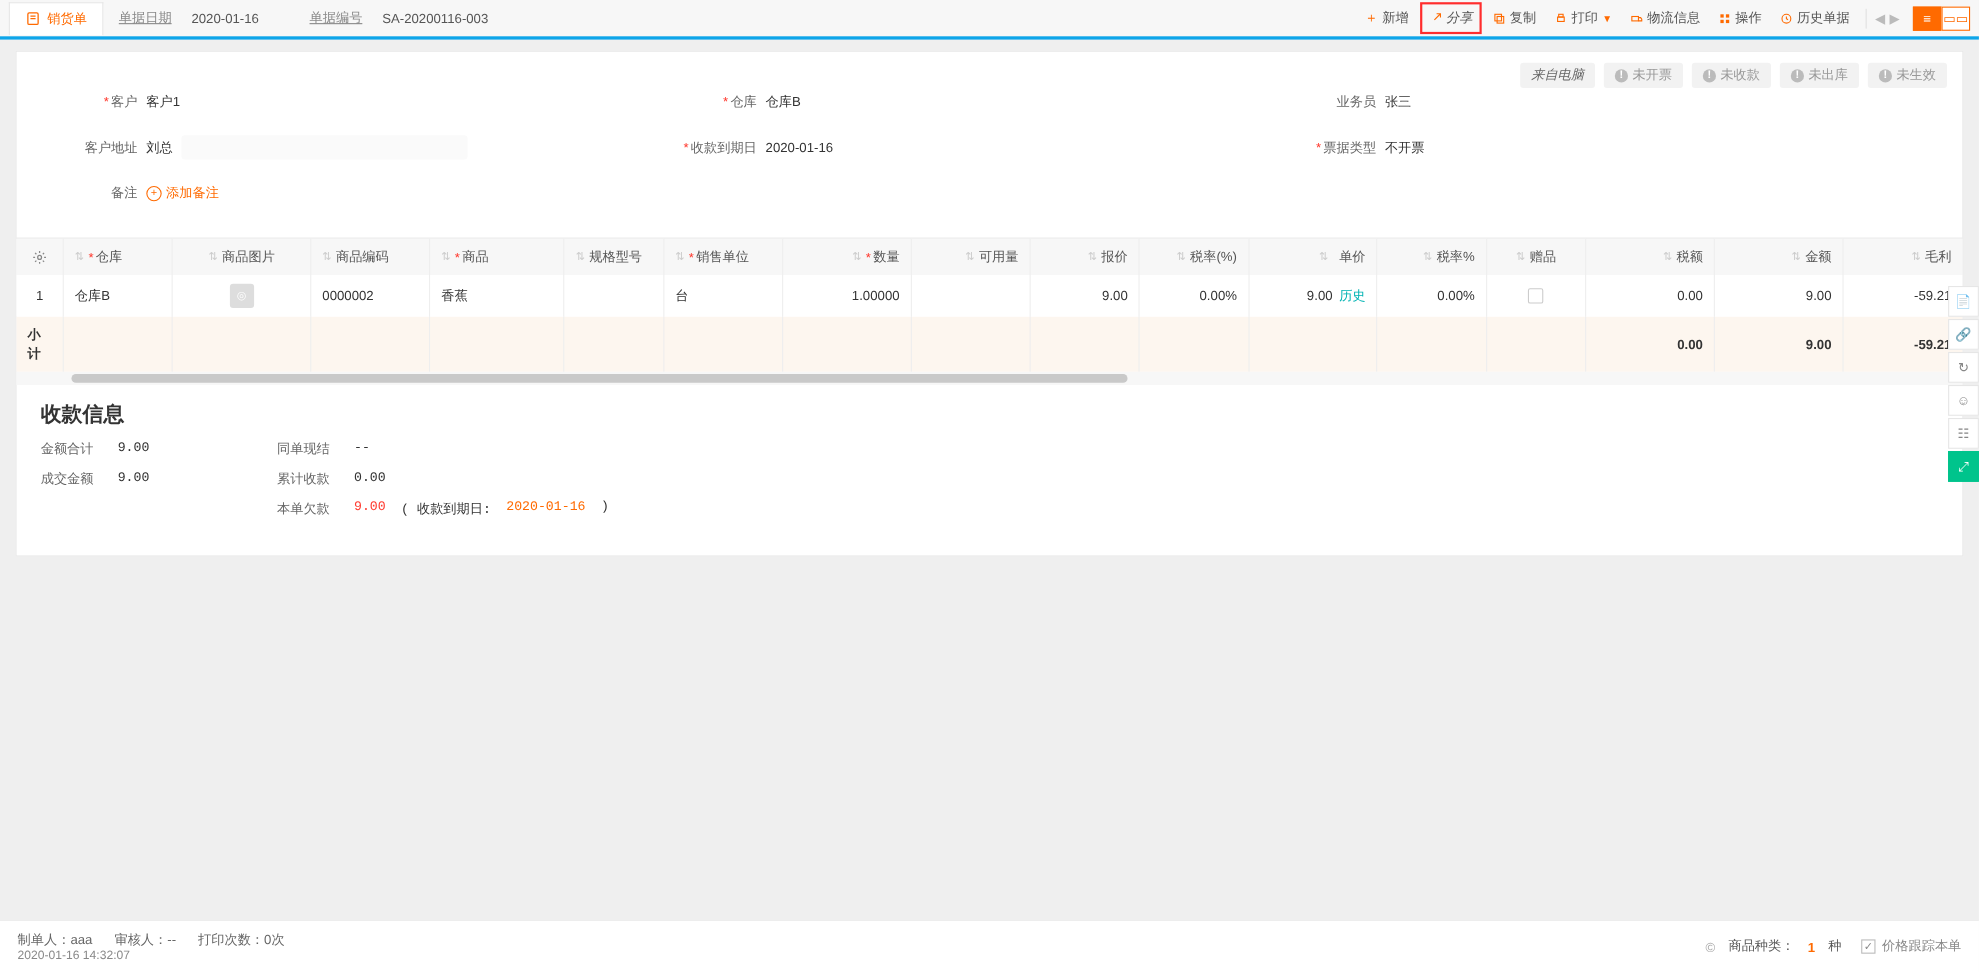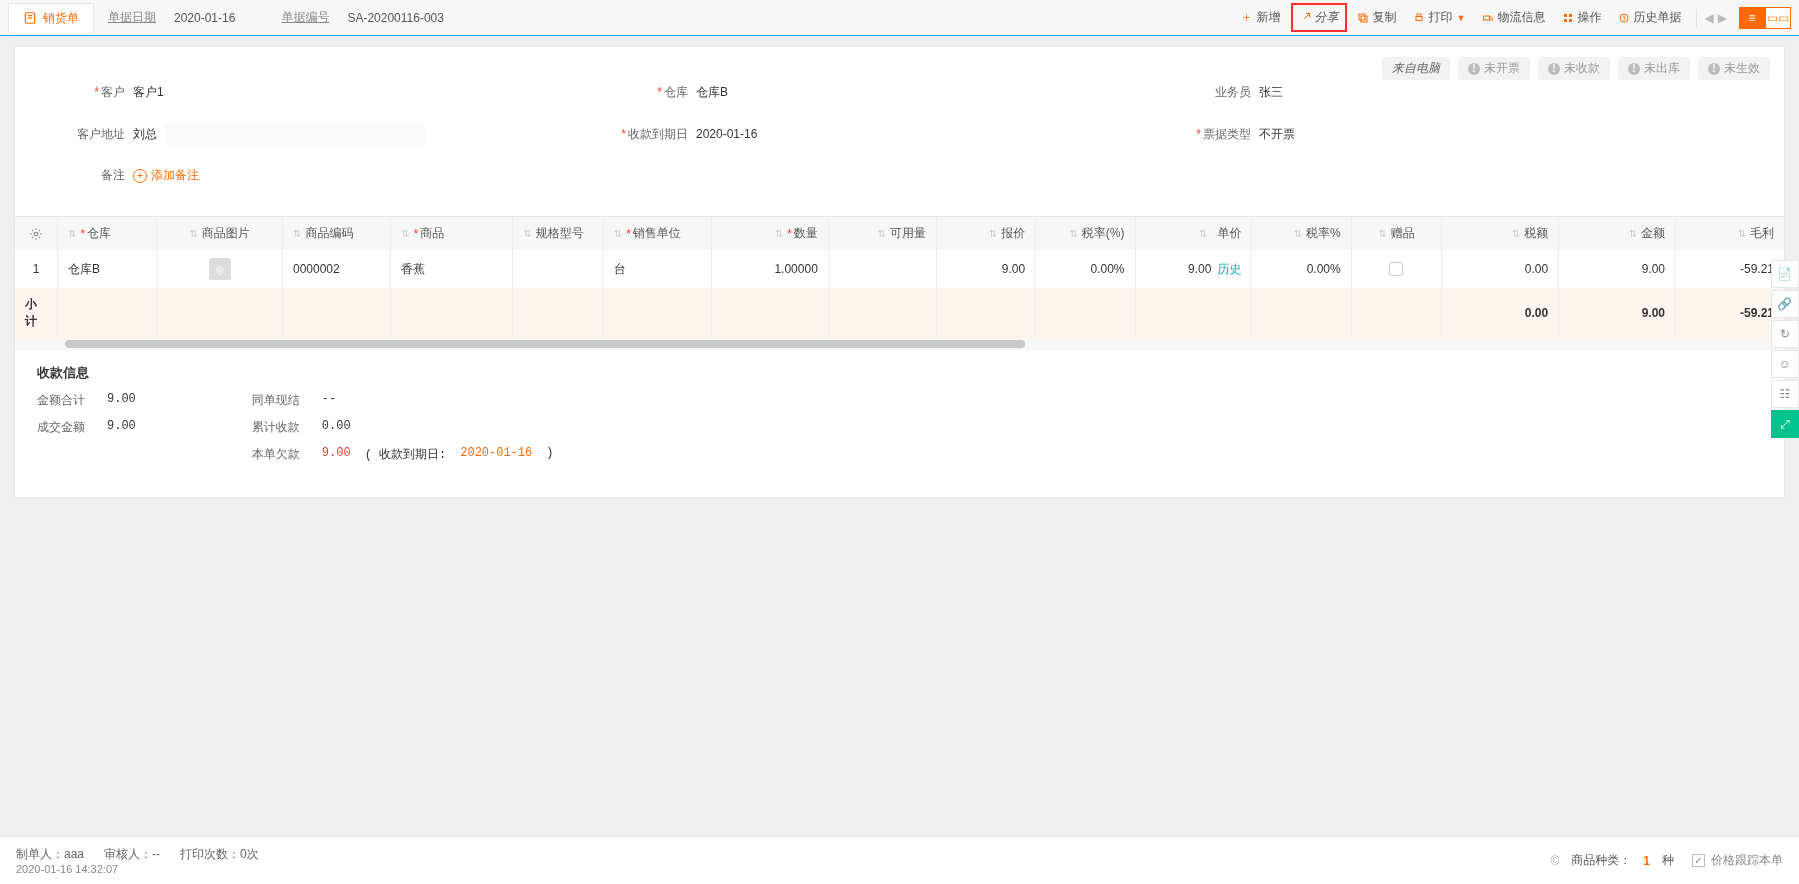--- a/index.html
+++ b/index.html
@@ -1,20 +1,20 @@
 <!DOCTYPE html>
 <html><head>
 <meta charset="utf-8">
 <style>
 * { box-sizing: border-box; margin: 0; padding: 0; }
 body { font-family: "Microsoft YaHei", "PingFang SC", Arial, sans-serif; font-size: 12px; color: #333; background: #efefef; overflow: hidden; }
 .page { width: 1799px; height: 884px; position: relative; }
 
 
-.topbar { height: 36px; background: #f7f7f7; border-bottom: 1px solid #0ea5e9; display: flex; align-items: center; padding: 0 8px; }
+.topbar { height: 36px; background: #f7f7f7; border-bottom: 3px solid #0ea5e9; display: flex; align-items: center; padding: 0 8px; }
 .tab { background: #fff; border: 1px solid #e6e6e6; border-bottom: none; padding: 6px 14px; display: flex; align-items: center; gap: 6px; color: #ff6a00; }
 .tab svg { width: 14px; height: 14px; }
 .datebar { display: flex; align-items: center; gap: 18px; padding-left: 14px; color: #555; }
 .datebar .lbl { color: #888; text-decoration: underline; }
 .spacer { flex: 1; }
 .toolbar { display: flex; align-items: center; gap: 4px; }
 .tbtn { display: flex; align-items: center; gap: 4px; padding: 4px 6px; color: #555; cursor: pointer; }
 .share-highlight { border: 2px solid #ff2d2d; font-style: italic; }
 .minisep { width: 1px; height: 18px; background: #e0e0e0; margin: 0 4px; }
 .nav-arrows { display: flex; gap: 4px; color: #bbb; }
@@ -73,21 +73,21 @@
 .hist { color:#00b3b3; font-weight:normal; }
 .checkbox { width:14px;height:14px;border:1px solid #ccc;border-radius:2px;background:#fff; }
 .neg { color:#333; }
 
 
 .hscroll { height:12px; background:#f7f7f7; position:relative; margin-top:0; }
 .hscroll .thumb { position:absolute; left:50px; width:960px; top:2px; height:8px; background:#c9c9c9; border-radius:4px; }
 
 
 .payinfo { padding: 14px 22px; color:#333; }
-.payinfo h4 { font-size:13px; font-weight:bold; margin-bottom:10px; }
+.payinfo h4 { font-size:19px; font-weight:bold; margin-bottom:10px; }
 .pay-cols { display:flex; gap:116px;font-family:Liberation Mono, monospace; }
 .pay-col .line { display:flex; gap:14px; margin-bottom:10px; font-size:12px; }
 .pay-col .line .plabel { color:#666; width:56px; text-align:left; }
 .debt { color:#ff3b30; }
 .due { color:#ff6a00; }
 
 
 .rail { position:absolute; right:0; top:260px; width:28px; display:flex; flex-direction:column; gap:2px; }
 .rail .r { width:28px;height:28px;background:#fff;border:1px solid #e6e6e6;display:flex;align-items:center;justify-content:center;color:#888; cursor:pointer; }
 .rail .r.active { background:#00c48c; color:#fff; border-color:#00c48c; }

